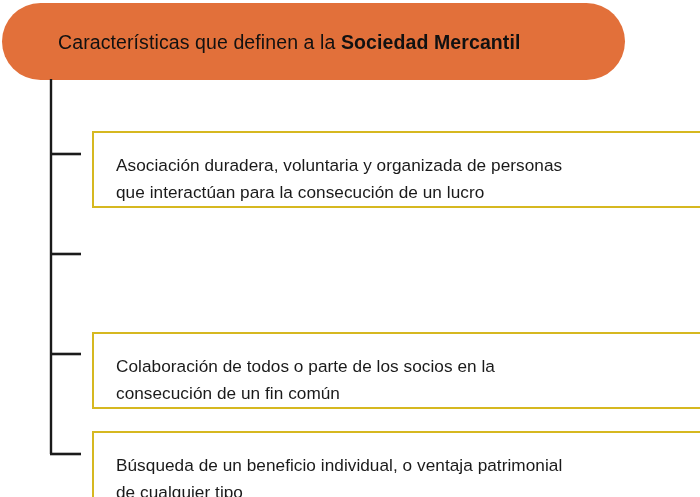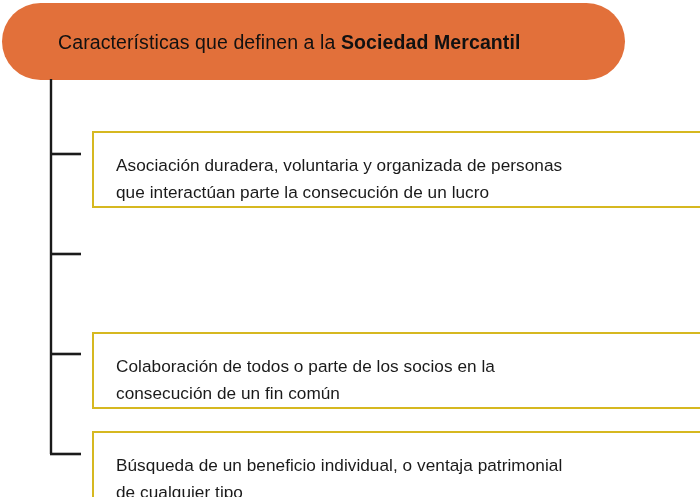--- a/index.html
+++ b/index.html
@@ -96,21 +96,21 @@
     <line x1="51" y1="79" x2="51" y2="454" stroke="#1A1A1A" stroke-width="2.4"></line>
     <line x1="50" y1="154" x2="81" y2="154" stroke="#1A1A1A" stroke-width="2.6"></line>
     <line x1="50" y1="254" x2="81" y2="254" stroke="#1A1A1A" stroke-width="2.6"></line>
     <line x1="50" y1="354" x2="81" y2="354" stroke="#1A1A1A" stroke-width="2.6"></line>
     <line x1="50" y1="454" x2="81" y2="454" stroke="#1A1A1A" stroke-width="2.6"></line>
   </svg>
 
   <div class="item-box" id="item-box-0">
     <div class="item-text">
       <span>Asociación duradera, voluntaria y organizada de personas</span><br>
-      <span>que interactúan parte la consecución de un lucro</span>
+      <span>que interactúan para la consecución de un lucro</span>
     </div>
   </div>
 
 
   <div class="item-box" id="item-box-3">
     <div class="item-text">
       <span>Búsqueda de un beneficio individual, o ventaja patrimonial</span><br>
       <span>de cualquier tipo</span>
     </div>
   </div>

